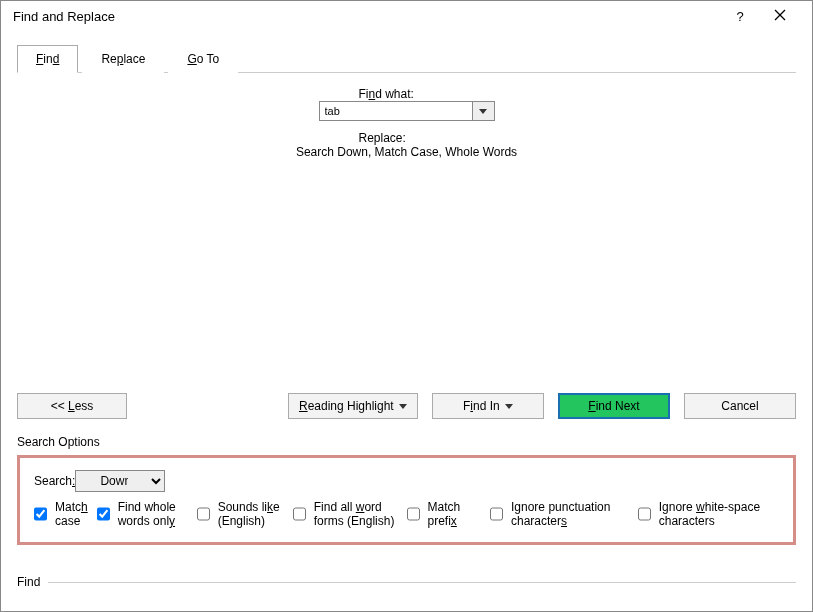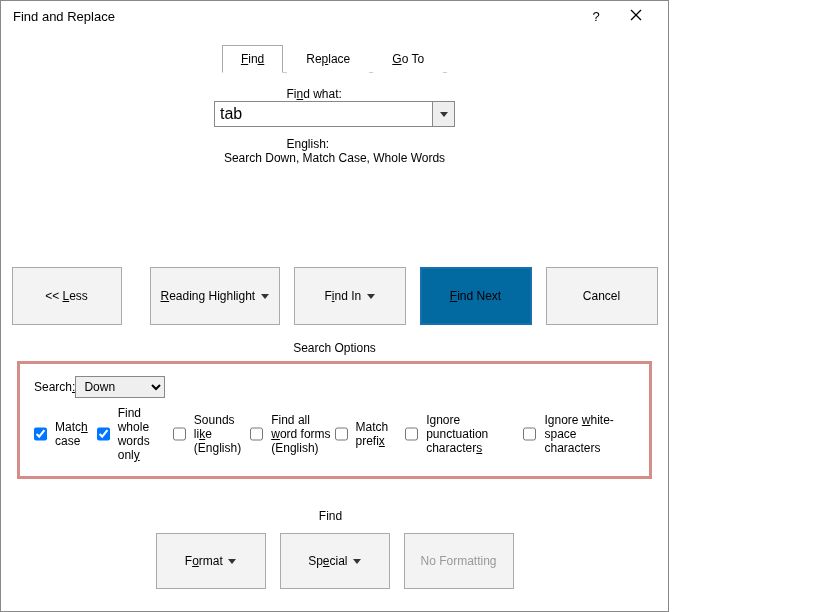--- a/index.html
+++ b/index.html
@@ -1,43 +1,43 @@
 <!DOCTYPE html>
 <html><head>
 <meta charset="utf-8">
 <style>
 * { box-sizing: border-box; margin: 0; padding: 0; }
 body { font-family: "Segoe UI", Tahoma, sans-serif; font-size: 12px; background: #fff; color: #000; }
-.dialog { width: 669px; height: 612px; border: 1px solid #888; background: #fff; display: flex; flex-direction: column; }
+.dialog { width: 813px; height: 612px; border: 1px solid #888; background: #fff; display: flex; flex-direction: column; }
 .titlebar { display: flex; align-items: center; padding: 8px 12px; }
 .titlebar .title { flex: 1; font-size: 13px; }
 .titlebar .ctrl { width: 40px; text-align: center; cursor: pointer; font-size: 13px; }
-.content { padding: 12px 16px; flex: 1; display: flex; flex-direction: column; align-items: center; }
+.content { padding: 12px 16px; flex: 1; display: flex; flex-direction: column; }
 .tabs { display: flex; border-bottom: 1px solid #ccc; margin-bottom: 14px; }
 .tab { padding: 6px 18px; border: 1px solid transparent; border-bottom: none; margin-right: 4px; cursor: pointer; position: relative; top: 1px; background: #fff; }
 .tab.active { border-color: #aaa; border-bottom: 1px solid #fff; }
 .underline { text-decoration: underline; }
 .row { display: flex; align-items: center; margin-bottom: 10px; flex-direction: column; }
 .label-col { width: 96px; }
 .input-wrap { flex: 1; display: flex; }
-input.text { flex: 1; border: 1px solid #888; padding: 3px 5px; font-family: inherit; font-size: 16px; }
+input.text { flex: 1; border: 1px solid #888; padding: 3px 5px; font-family: inherit; font-size: 11px; }
 .dd-btn { width: 22px; border: 1px solid #888; border-left: none; background: #eee; display: flex; align-items: center; justify-content: center; cursor: pointer; }
 .caret { width: 0; height: 0; border-left: 4px solid transparent; border-right: 4px solid transparent; border-top: 5px solid #333; }
 .spacer-flex { flex: 1; }
 .btn-row { display: flex; gap: 14px; margin-top: 10px; margin-bottom: 10px; }
-.btn { border: 1px solid #aaa; background: #f3f3f3; padding: 20px 0; text-align: center; cursor: pointer; font-family: inherit; font-size: 12px; }
-.btn.primary { border: 2px solid #1a6fb0; background: #0369a1; }
+.btn { border: 1px solid #aaa; background: #f3f3f3; padding: 4px 0; text-align: center; cursor: pointer; font-family: inherit; font-size: 12px; }
+.btn.primary { border: 2px solid #1a6fb0; background: #22c55e; }
 .btn.disabled { color: #999; cursor: default; }
 .w110 { width: 110px; }
 .w130 { width: 130px; }
 .w112 { width: 112px; }
 .group-label { margin: 6px 0 6px 0; }
 .options-box { border: 3px solid #d48e87; padding: 12px 14px 14px; }
 .sel-row { display: flex; align-items: center; gap: 0; margin-bottom: 8px; }
-select.combo { border: 1px solid #888; padding: 2px 4px; width: 90px; font-family: inherit; font-size: 12px; }
+select.combo { border: 1px solid #888; padding: 2px 20px; width: 90px; font-family: inherit; font-size: 12px; }
 .cols { display: flex; }
 .col { flex: 1; display: flex; gap: 8px; }
 .chk { display: flex; align-items: center; gap: 8px; cursor: pointer; }
 .chk input { width: 14px; height: 14px; }
 .find-sep { display: flex; align-items: center; margin-top: 30px; margin-bottom: 10px; }
 .find-sep .line { flex: 1; height: 1px; background: #ccc; margin-left: 8px; }
 </style>
 </head>
 <body>
 
@@ -64,21 +64,21 @@
       <div class="label-col">Fi<span class="underline">n</span>d what:</div>
       <div class="input-wrap">
         <input class="text" type="text" value="tab" style="">
         <div class="dd-btn">
             <div class="caret"></div>
           </div>
       </div>
     </div>
 
     <div class="row">
-      <div class="label-col">English:</div>
+      <div class="label-col">Replace:</div>
       <div>Search Down, Match Case, Whole Words</div>
     </div>
 
     <div class="spacer-flex"></div>
 
     <div class="btn-row">
       <button class="btn w110">&lt;&lt; <span class="underline">L</span>ess</button>
       <div class="spacer-flex"></div>
       <button class="btn w130"><span class="underline">R</span>eading Highlight <span class="caret" style="display:inline-block;vertical-align:middle;margin-left:2px"></span></button>
       <button class="btn w112">F<span class="underline">i</span>nd In <span class="caret" style="display:inline-block;vertical-align:middle;margin-left:2px"></span></button>
@@ -130,19 +130,14 @@
             </label>
         </div>
       </div>
     </div>
 
     <div class="find-sep">
       <span>Find</span>
       <div class="line"></div>
     </div>
 
-    <div class="btn-row" style="margin-top:0">
-      <button class="btn w110">F<span class="underline">o</span>rmat <span class="caret" style="display:inline-block;vertical-align:middle;margin-left:2px"></span></button>
-      <button class="btn w110">Sp<span class="underline">e</span>cial <span class="caret" style="display:inline-block;vertical-align:middle;margin-left:2px"></span></button>
-      <button class="btn w110 disabled">No Formatting</button>
-    </div>
   </div>
 </div>
 
 </body></html>

